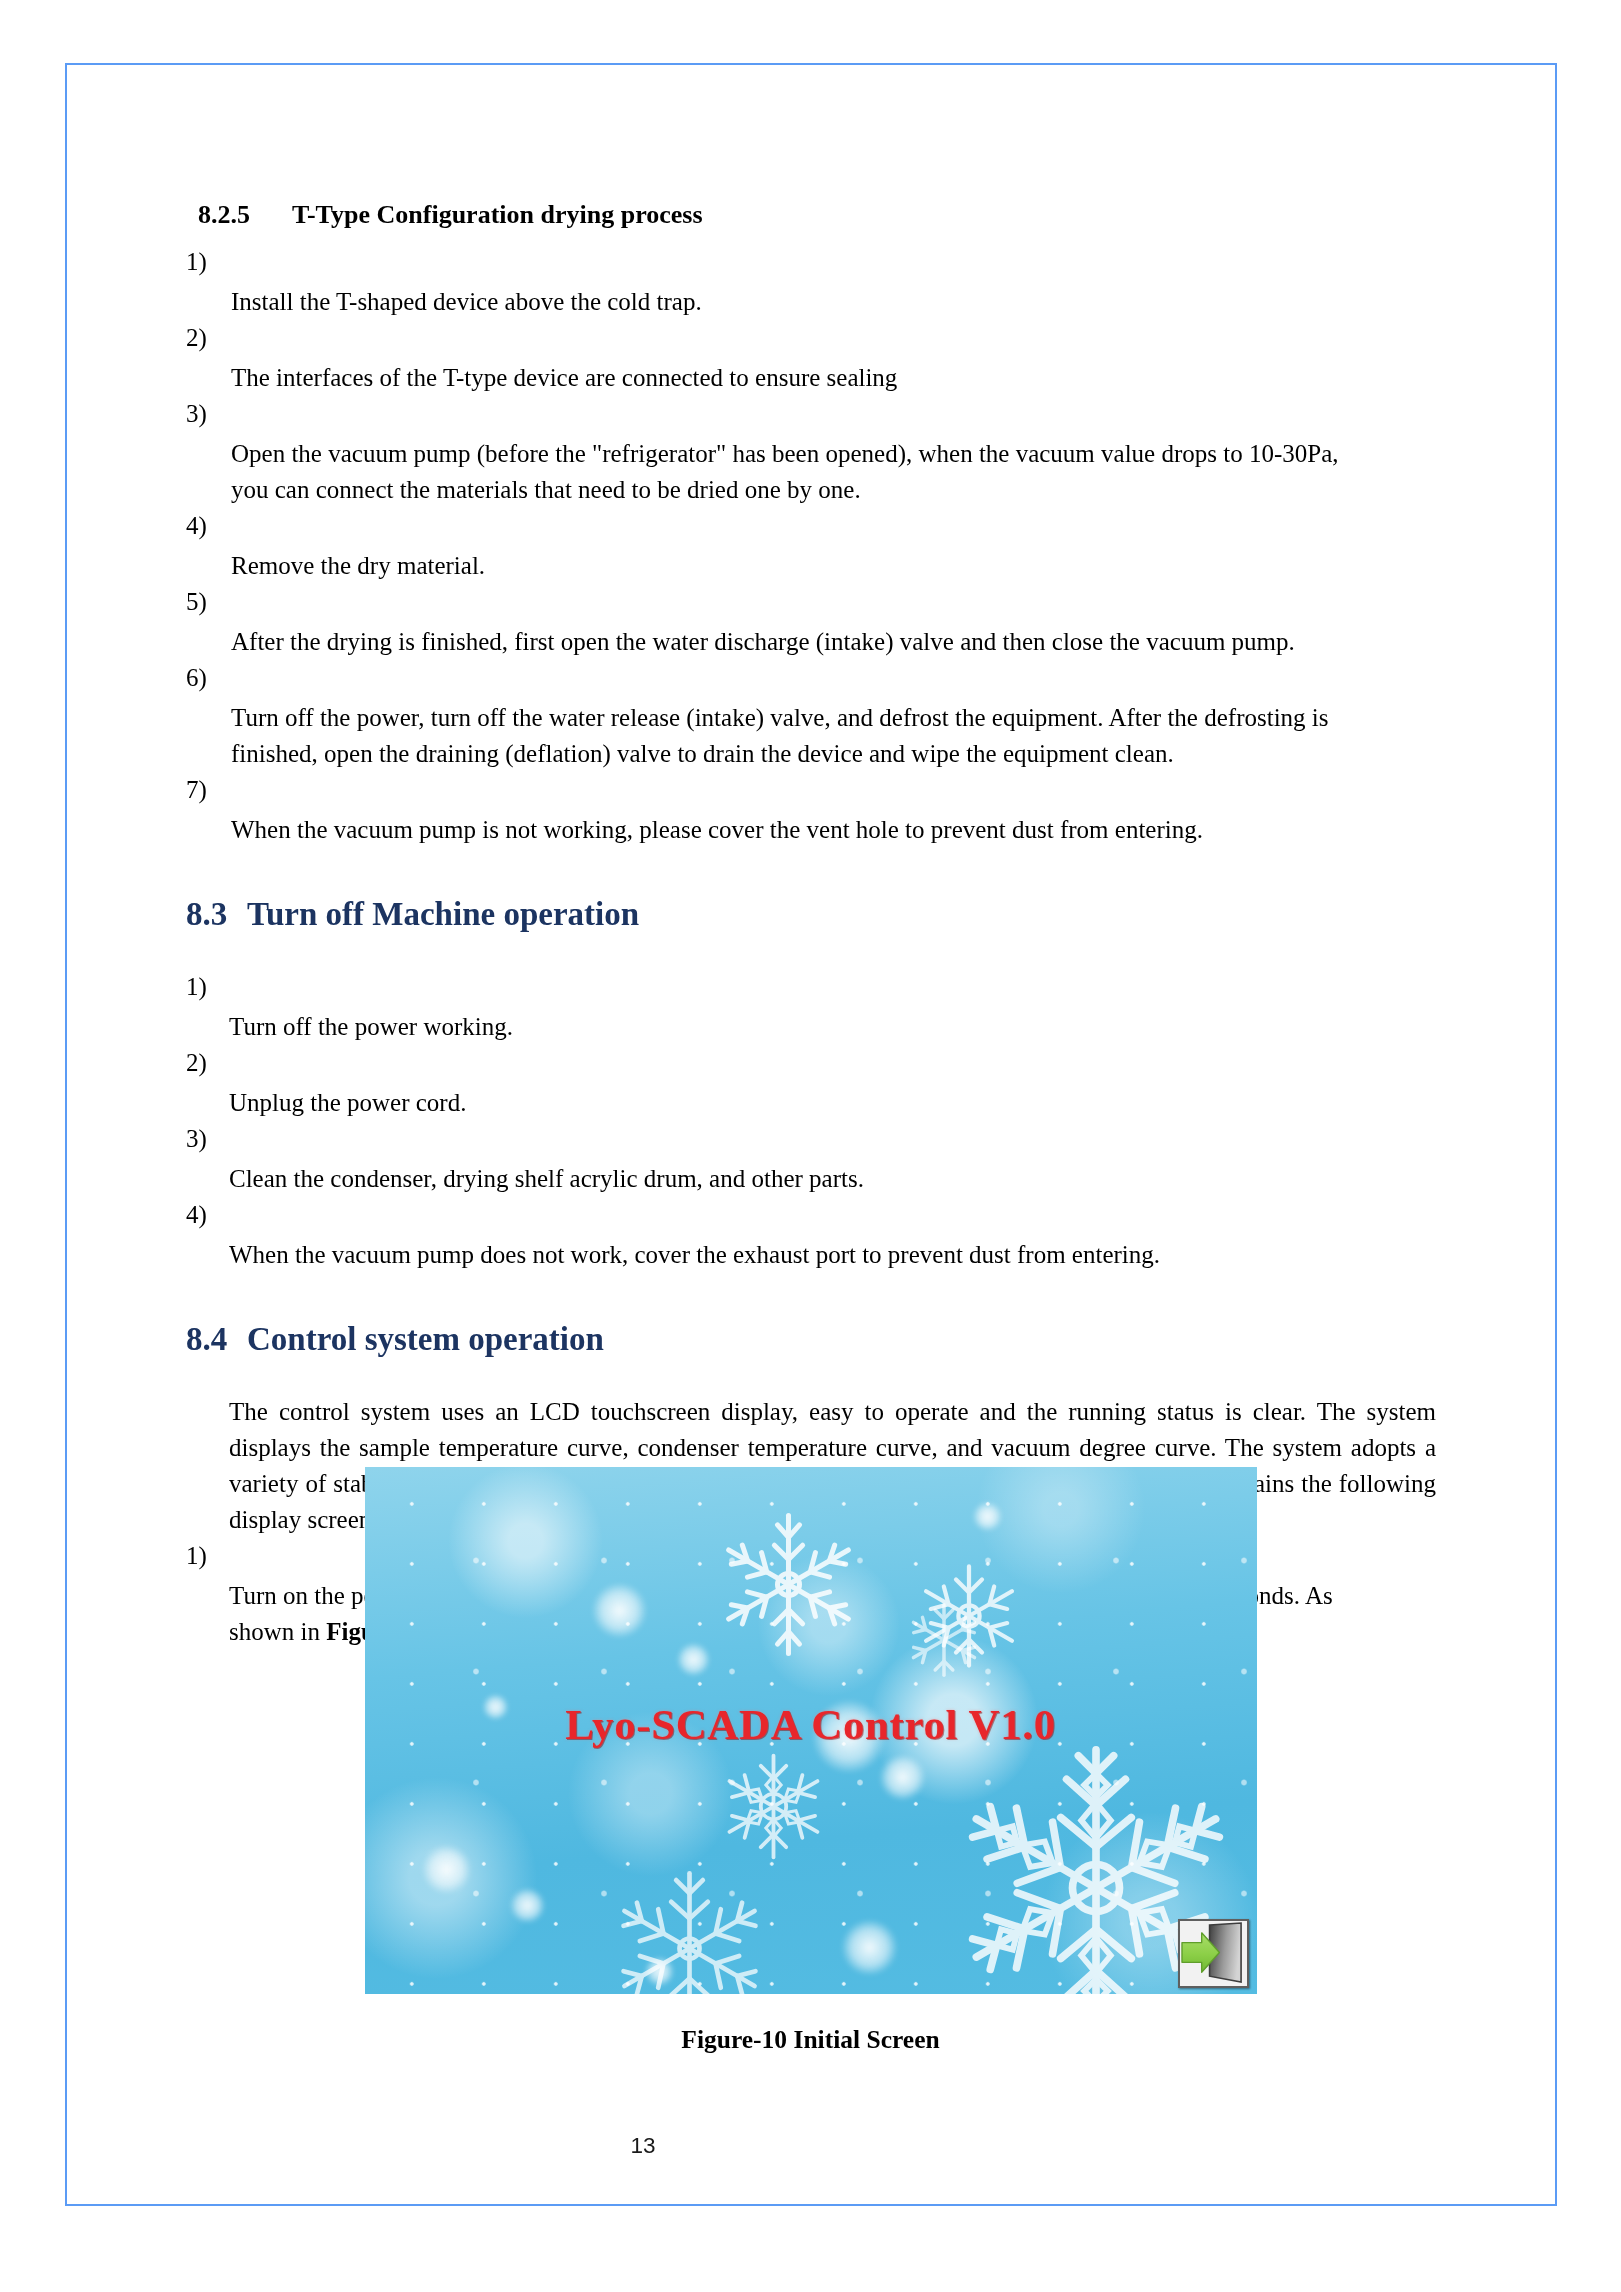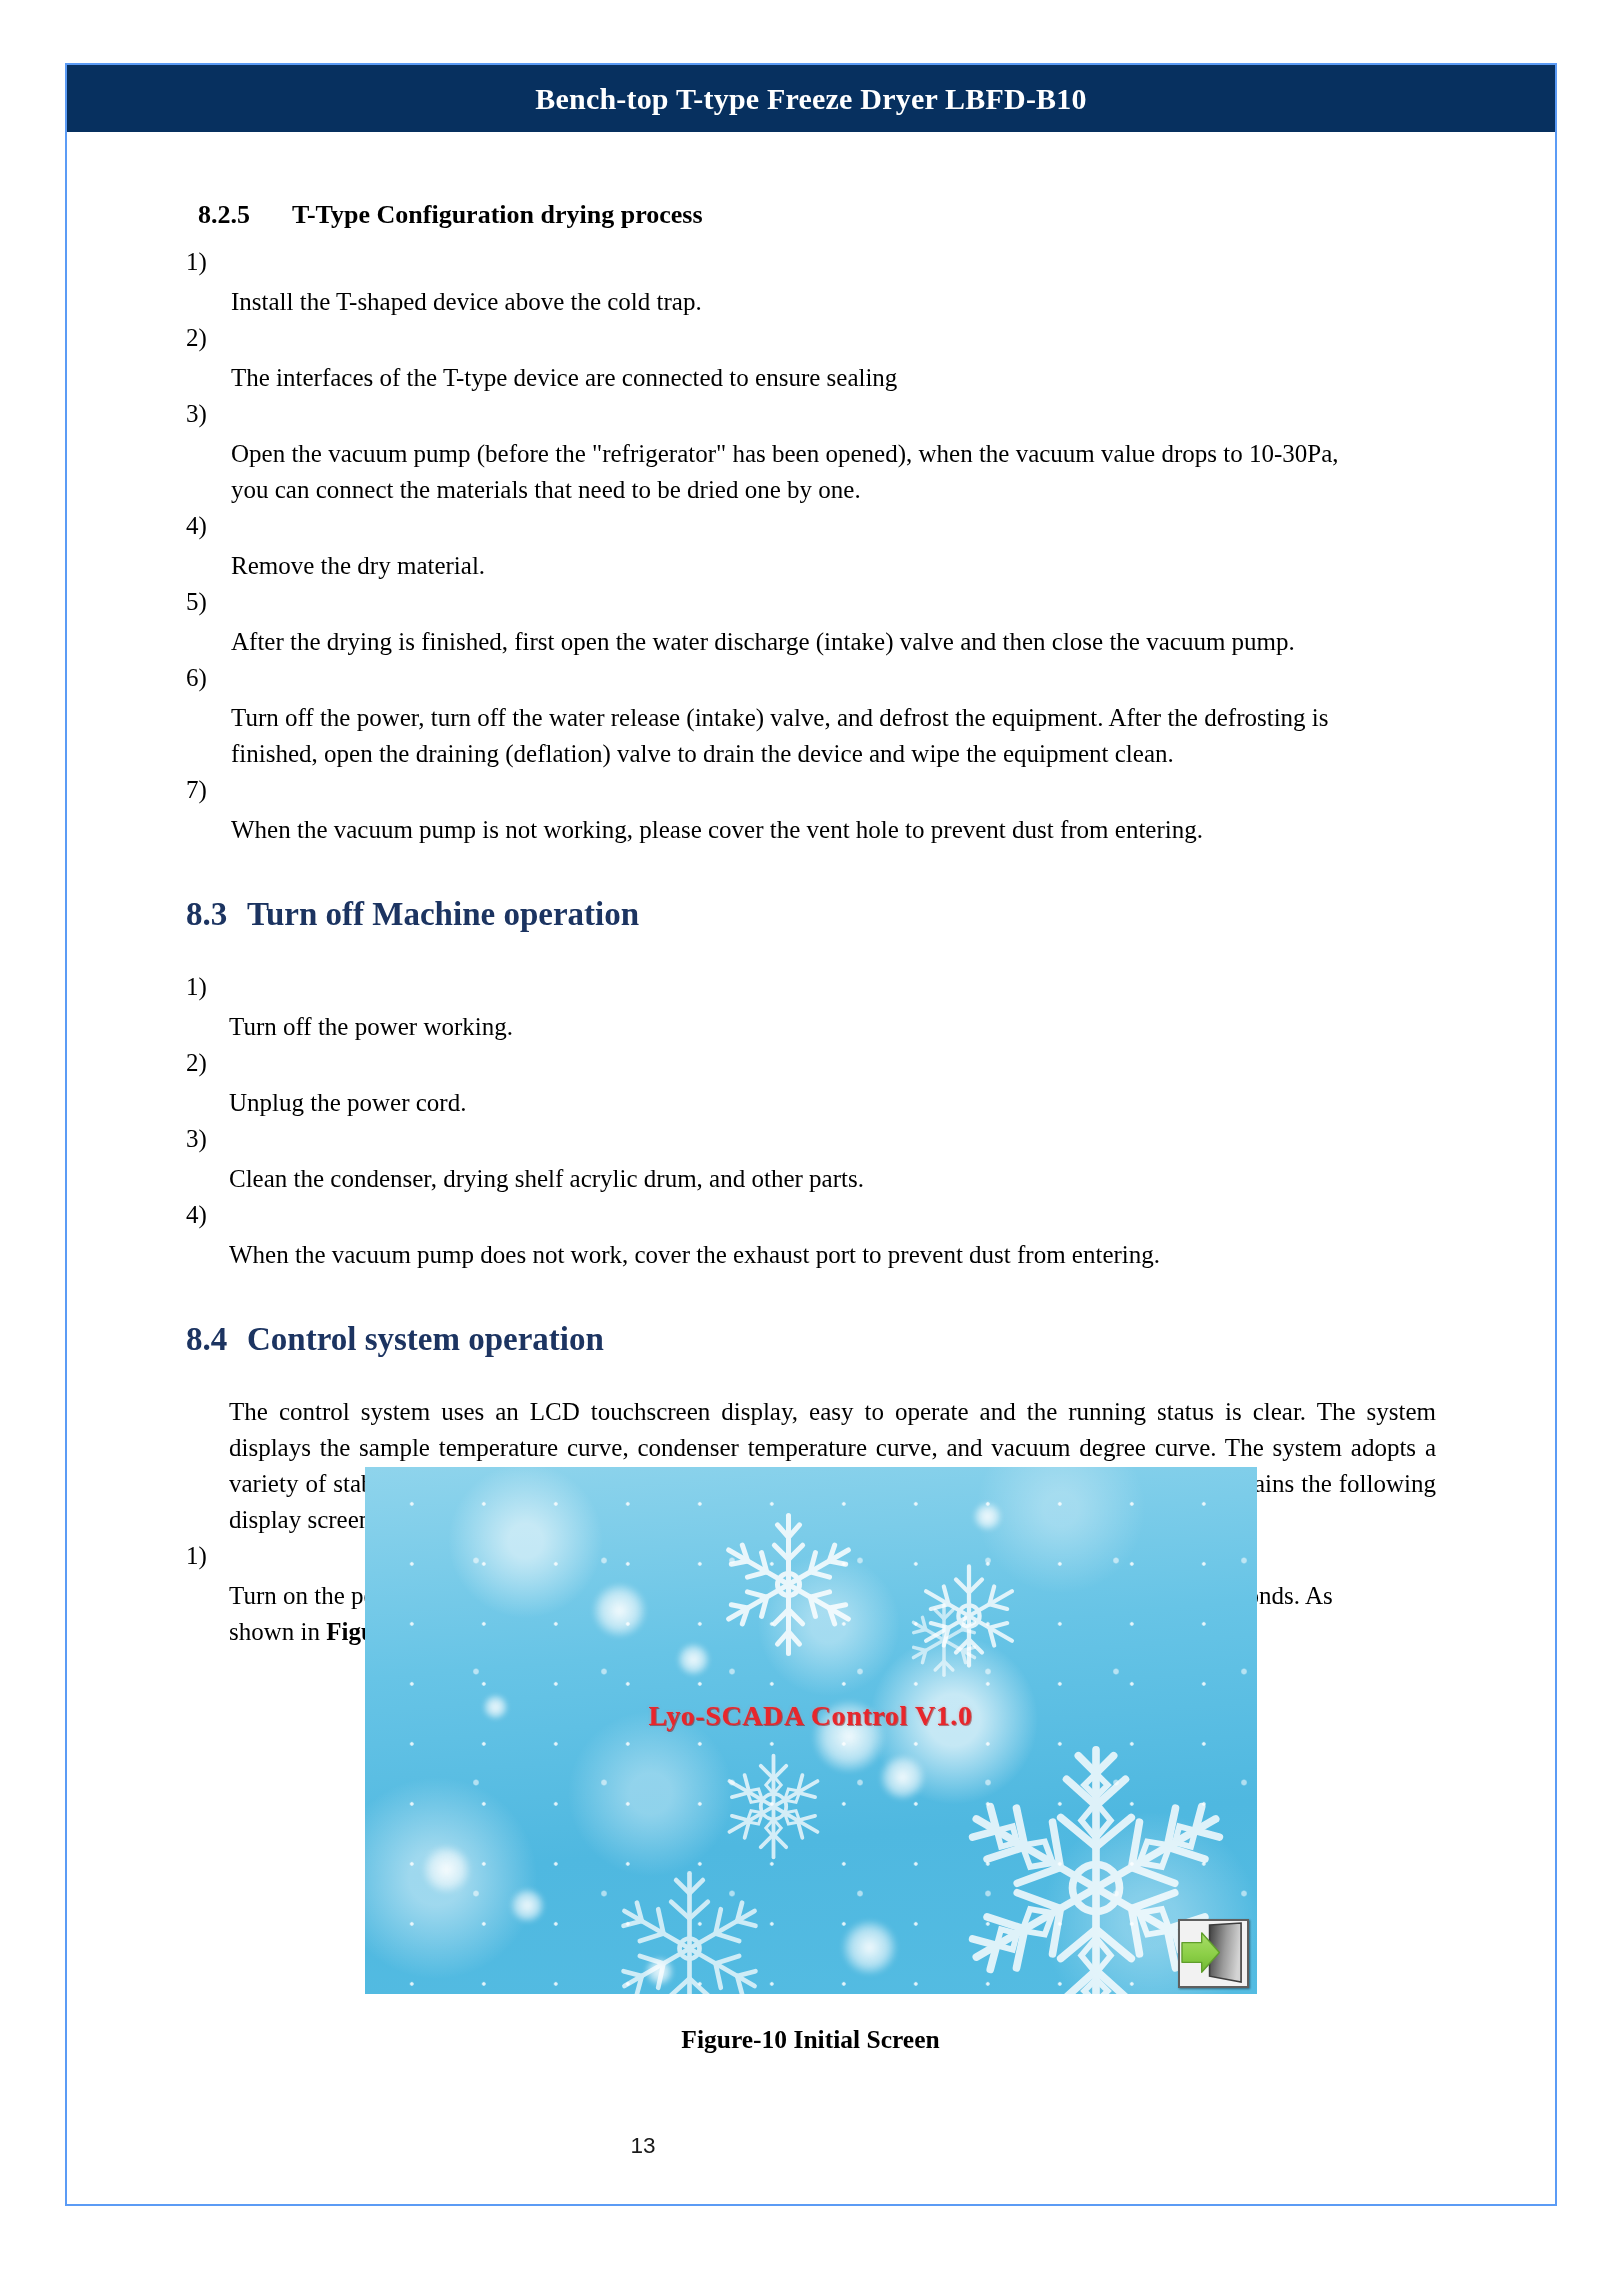--- a/index.html
+++ b/index.html
@@ -174,21 +174,21 @@
     opacity: 0.88;
   }
   #splash-title {
     position: absolute;
     left: 0;
     right: 0;
     top: 233px;
     text-align: center;
     font-family: "Liberation Serif", serif;
     font-weight: bold;
-    font-size: 28px;
+    font-size: 43px;
     color: #e8262b;
     text-shadow: 1px 1px 0 rgba(120,0,0,0.45), 0 0 2.9px rgba(255,120,120,0.5);
     letter-spacing: 0.6px;
   }
   
   #enter-button {
     position: absolute;
     right: 7.8px;
     bottom: 5.9px;
     width: 71px;
@@ -219,23 +219,20 @@
     color: #1a1a1a;
   }
 </style>
 </head>
 <body>
 
 <div id="page">
 
   <div id="page-border"></div>
 
-  <div id="header-bar">
-    <div id="header-title">Bench-top T-type Freeze Dryer LBFD-B10</div>
-  </div>
 
   <div id="content">
 
     <div class="h3">
       <span class="num">8.2.5</span>
       <span>T-Type Configuration drying process</span>
     </div>
 
     <ol class="num-list indent-deep">
       <li>

